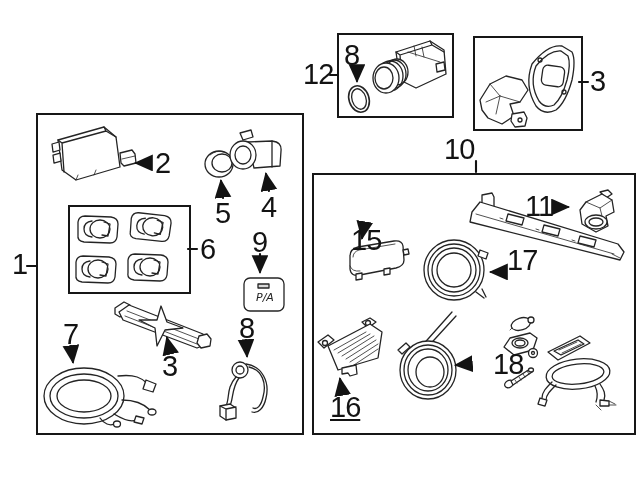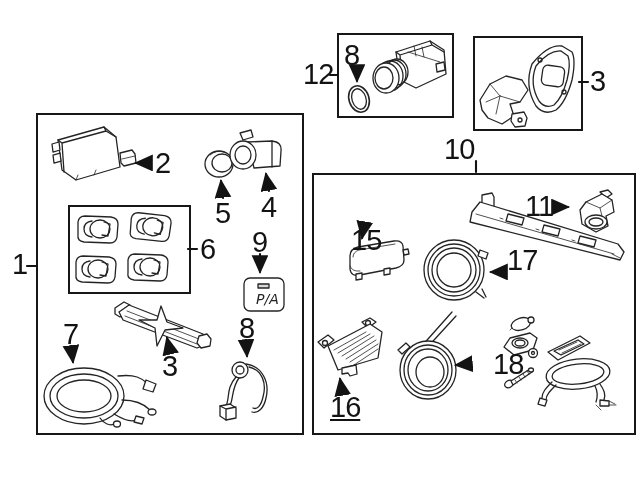--- a/index.html
+++ b/index.html
@@ -9,21 +9,21 @@
   .callout{position:absolute;font-size:29px;line-height:1;color:#131313;
            font-family:"Liberation Sans",sans-serif;letter-spacing:-1px;}
   #svg-layer{position:absolute;left:0;top:0;width:640px;height:480px;}
   #svg-layer path,#svg-layer ellipse,#svg-layer circle,#svg-layer rect,#svg-layer line
     {stroke:#242424;stroke-width:1.3;fill:none;stroke-linejoin:round;stroke-linecap:round;}
   #svg-layer .f{fill:#ffffff;}
   #svg-layer .fg{fill:#d8d8d8;}
   #svg-layer .thin{stroke-width:0.8;}
   #svg-layer .lead{stroke:#131313;stroke-width:2.1;}
   #svg-layer .ah{fill:#131313;stroke:none;}
-  .switch-text{position:absolute;font-size:14px;color:#222;font-style:italic;
+  .switch-text{position:absolute;font-size:11px;color:#222;font-style:italic;
                font-family:"DejaVu Sans",sans-serif;}
 </style>
 </head>
 <body>
 
 <div id="stage">
 
   <div class="gbox" style="left:36px;top:113px;width:264px;height:318px;"></div>
   <div class="gbox" style="left:68px;top:205px;width:119px;height:85px;"></div>
   <div class="gbox" style="left:337px;top:33px;width:113px;height:81px;"></div>

